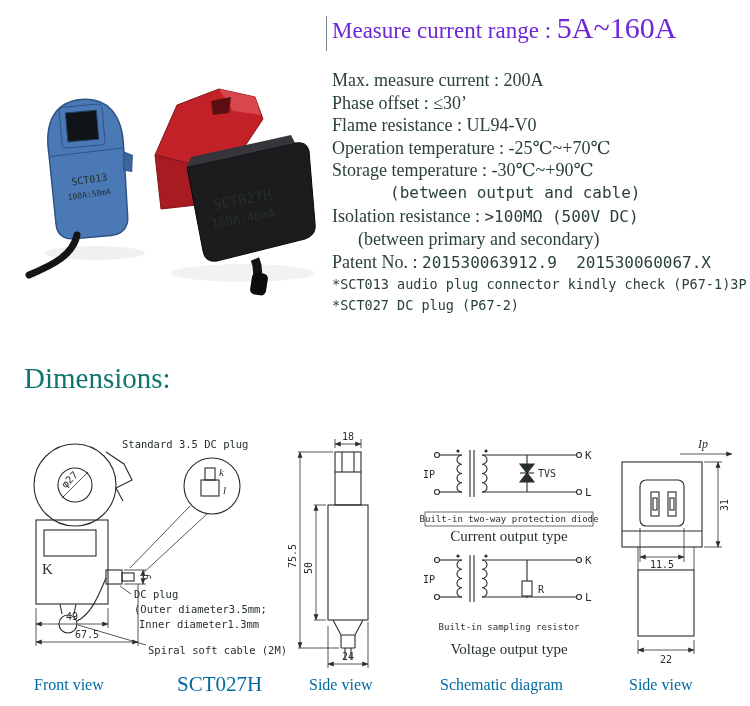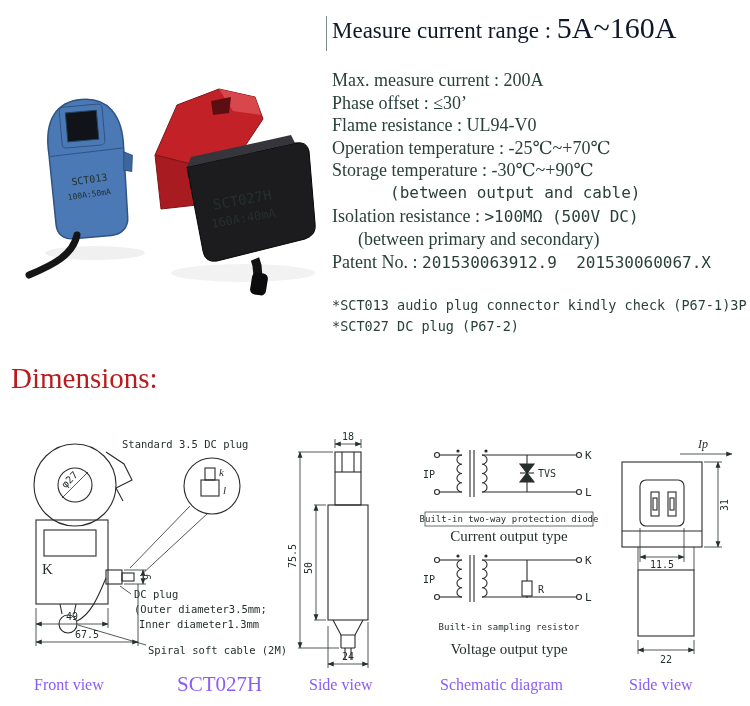--- a/index.html
+++ b/index.html
@@ -10,32 +10,32 @@
   }
   svg{position:absolute;overflow:visible}
   svg text{font-family:"DejaVu Sans Mono","Liberation Mono",monospace;fill:#25302d}
   .dim{font-size:10px}
   .callout{font-size:10.5px}
   .cap{font-family:"Liberation Serif","DejaVu Serif",serif}
   .ital{font-style:italic}
 
   .title-tick{position:absolute;left:326px;top:16px;width:1px;height:35px;background:#7a8a86}
   .specs{position:absolute;left:332px;top:11px;width:414px}
-  .title{font-size:23px;color:#0f172a;white-space:nowrap}
+  .title{font-size:23px;color:#6d28d9;white-space:nowrap}
   .title .tval{font-size:30px}
   .spec-rows{margin-top:24px}
   .srow{font-size:18px;line-height:22.6px;white-space:pre;color:#2a403b}
   .mono{font-family:"DejaVu Sans Mono","Liberation Mono",monospace;font-size:16px}
   .note7{padding-left:58px}
   .note9{padding-left:26px}
-  .footnotes{margin-top:21px}
+  .footnotes{margin-top:0}
   .footnote{font-family:"DejaVu Sans Mono","Liberation Mono",monospace;
     font-size:13.5px;line-height:21px;color:#2a403b;white-space:pre}
-  .dim-heading{position:absolute;left:11px;top:362px;font-size:29px;color:#b91c1c}
-  .flabel{position:absolute;top:676px;font-size:16px;color:#8b5cf6;white-space:nowrap}
+  .dim-heading{position:absolute;left:24px;top:362px;font-size:29px;color:#0f766e}
+  .flabel{position:absolute;top:676px;font-size:16px;color:#0369a1;white-space:nowrap}
   .flabel.model{font-size:21px;top:672px}
 </style>
 </head>
 <body>
 
 <svg style="left:15px;top:55px" width="310" height="245" viewBox="0 0 310 245">
   <ellipse cx="80" cy="198" rx="50" ry="7" fill="#000" opacity="0.06"></ellipse>
   <ellipse cx="228" cy="218" rx="72" ry="9" fill="#000" opacity="0.05"></ellipse>
 
   <g transform="rotate(-5 75 110)">

